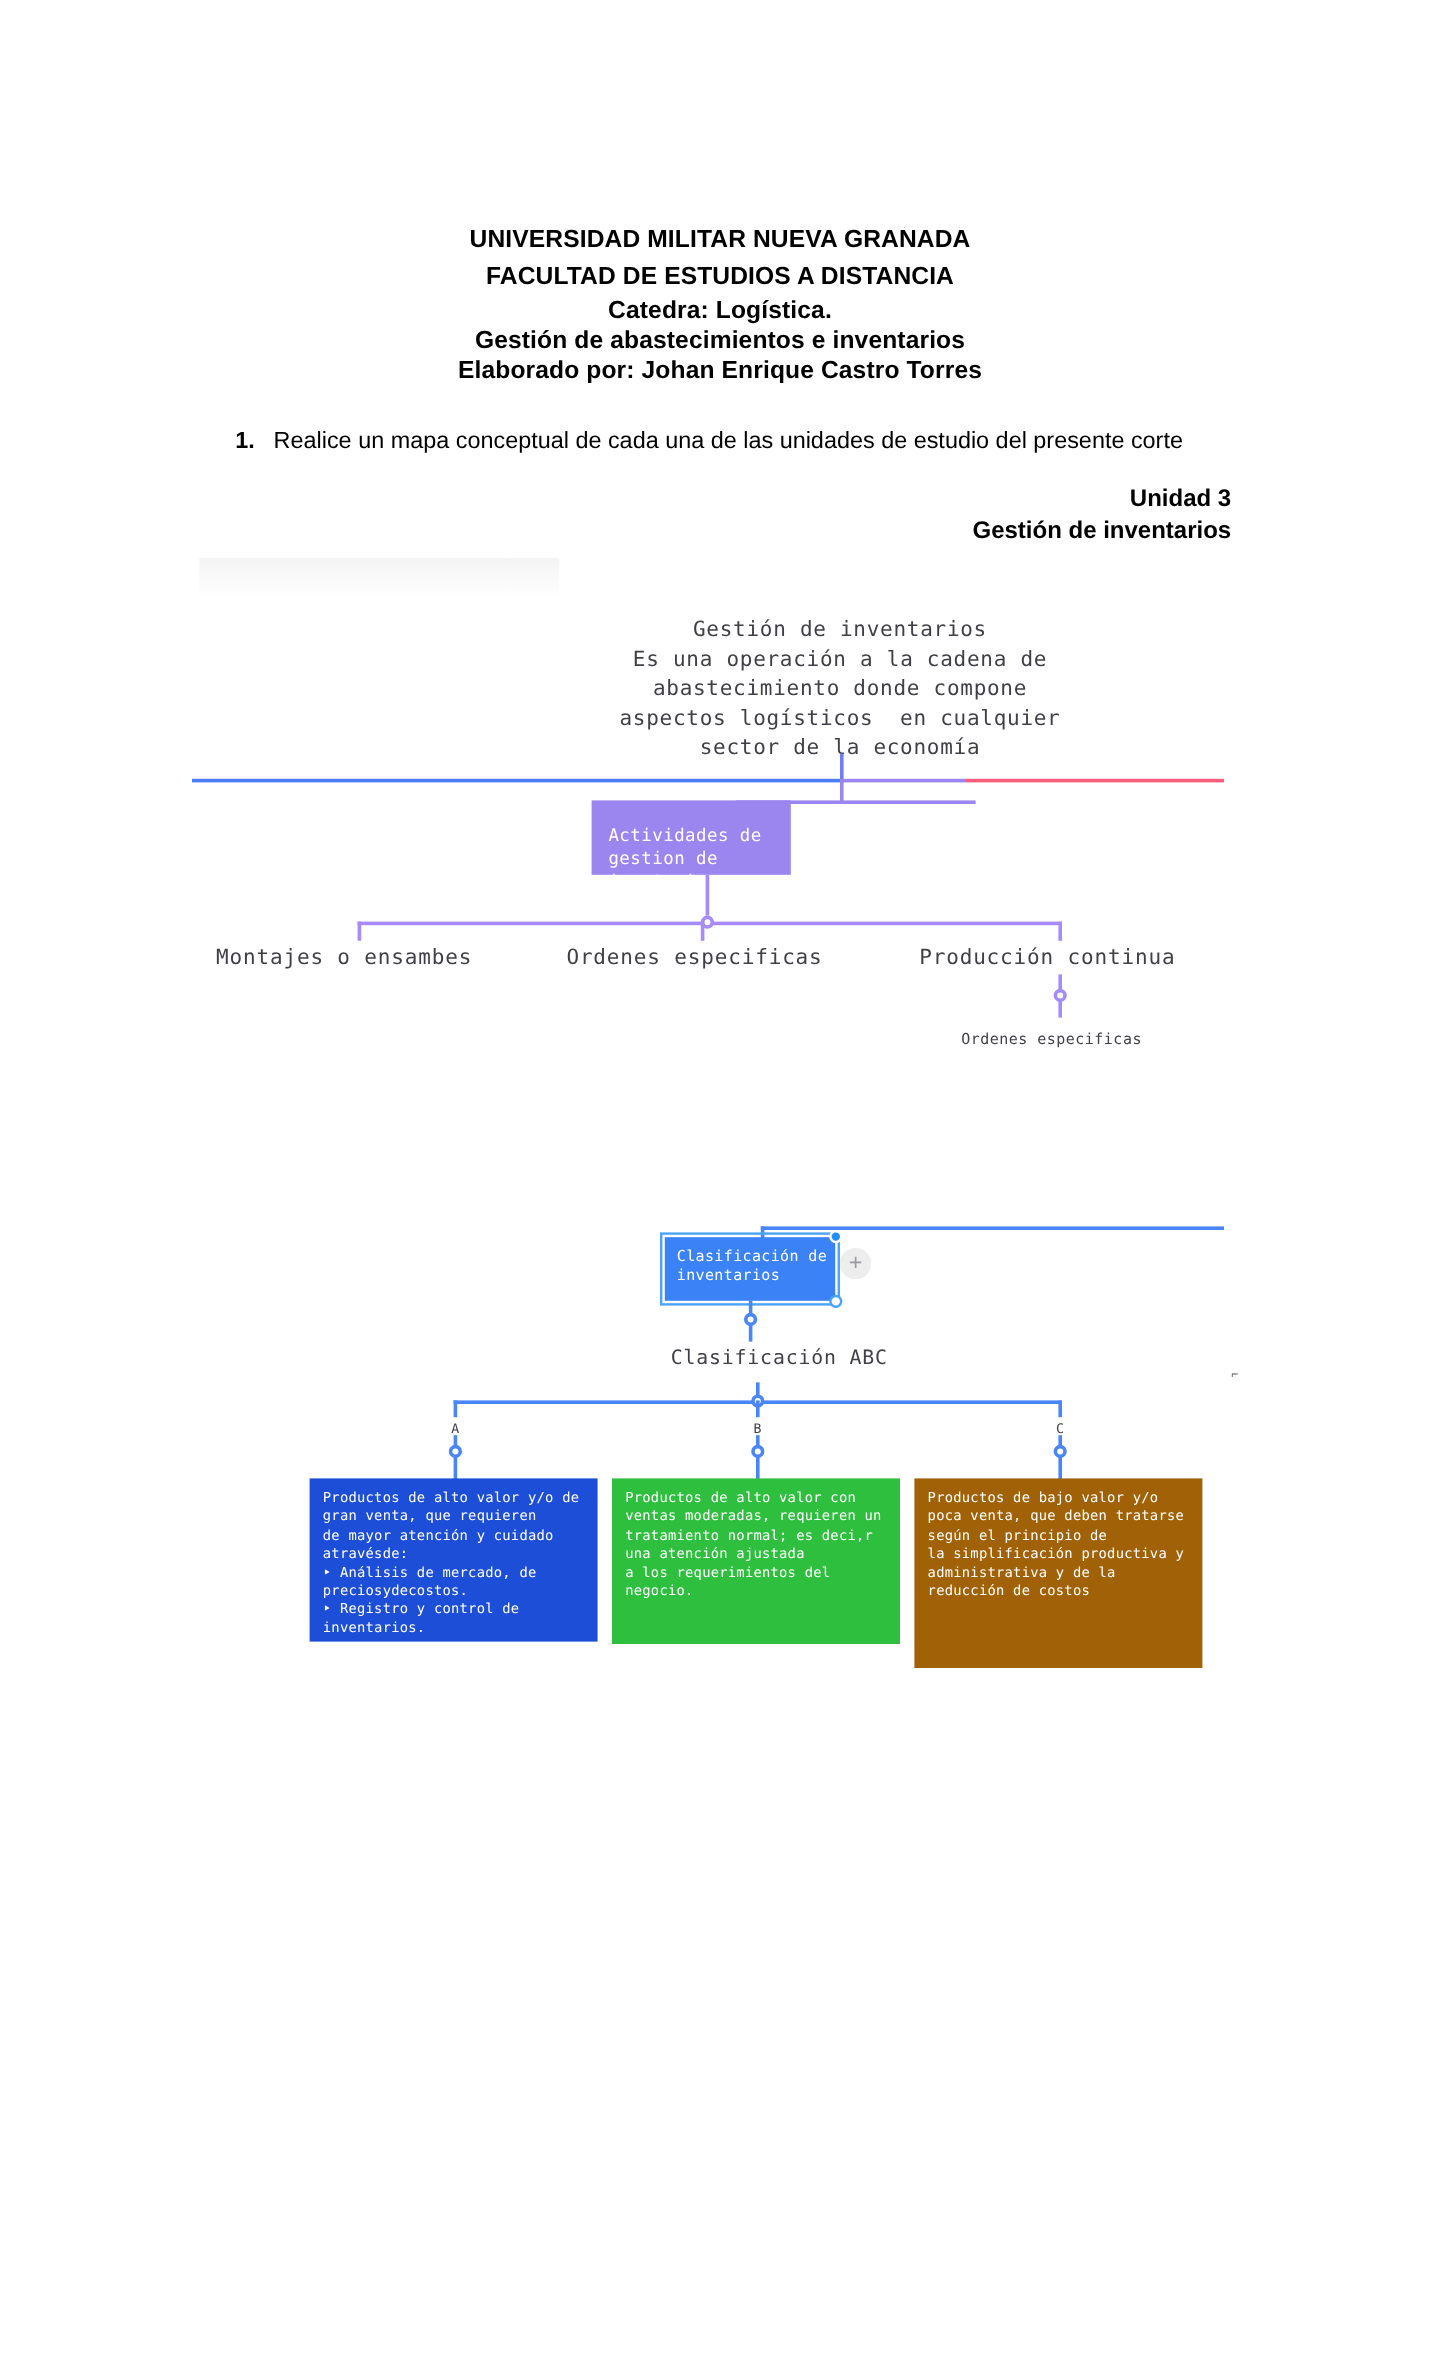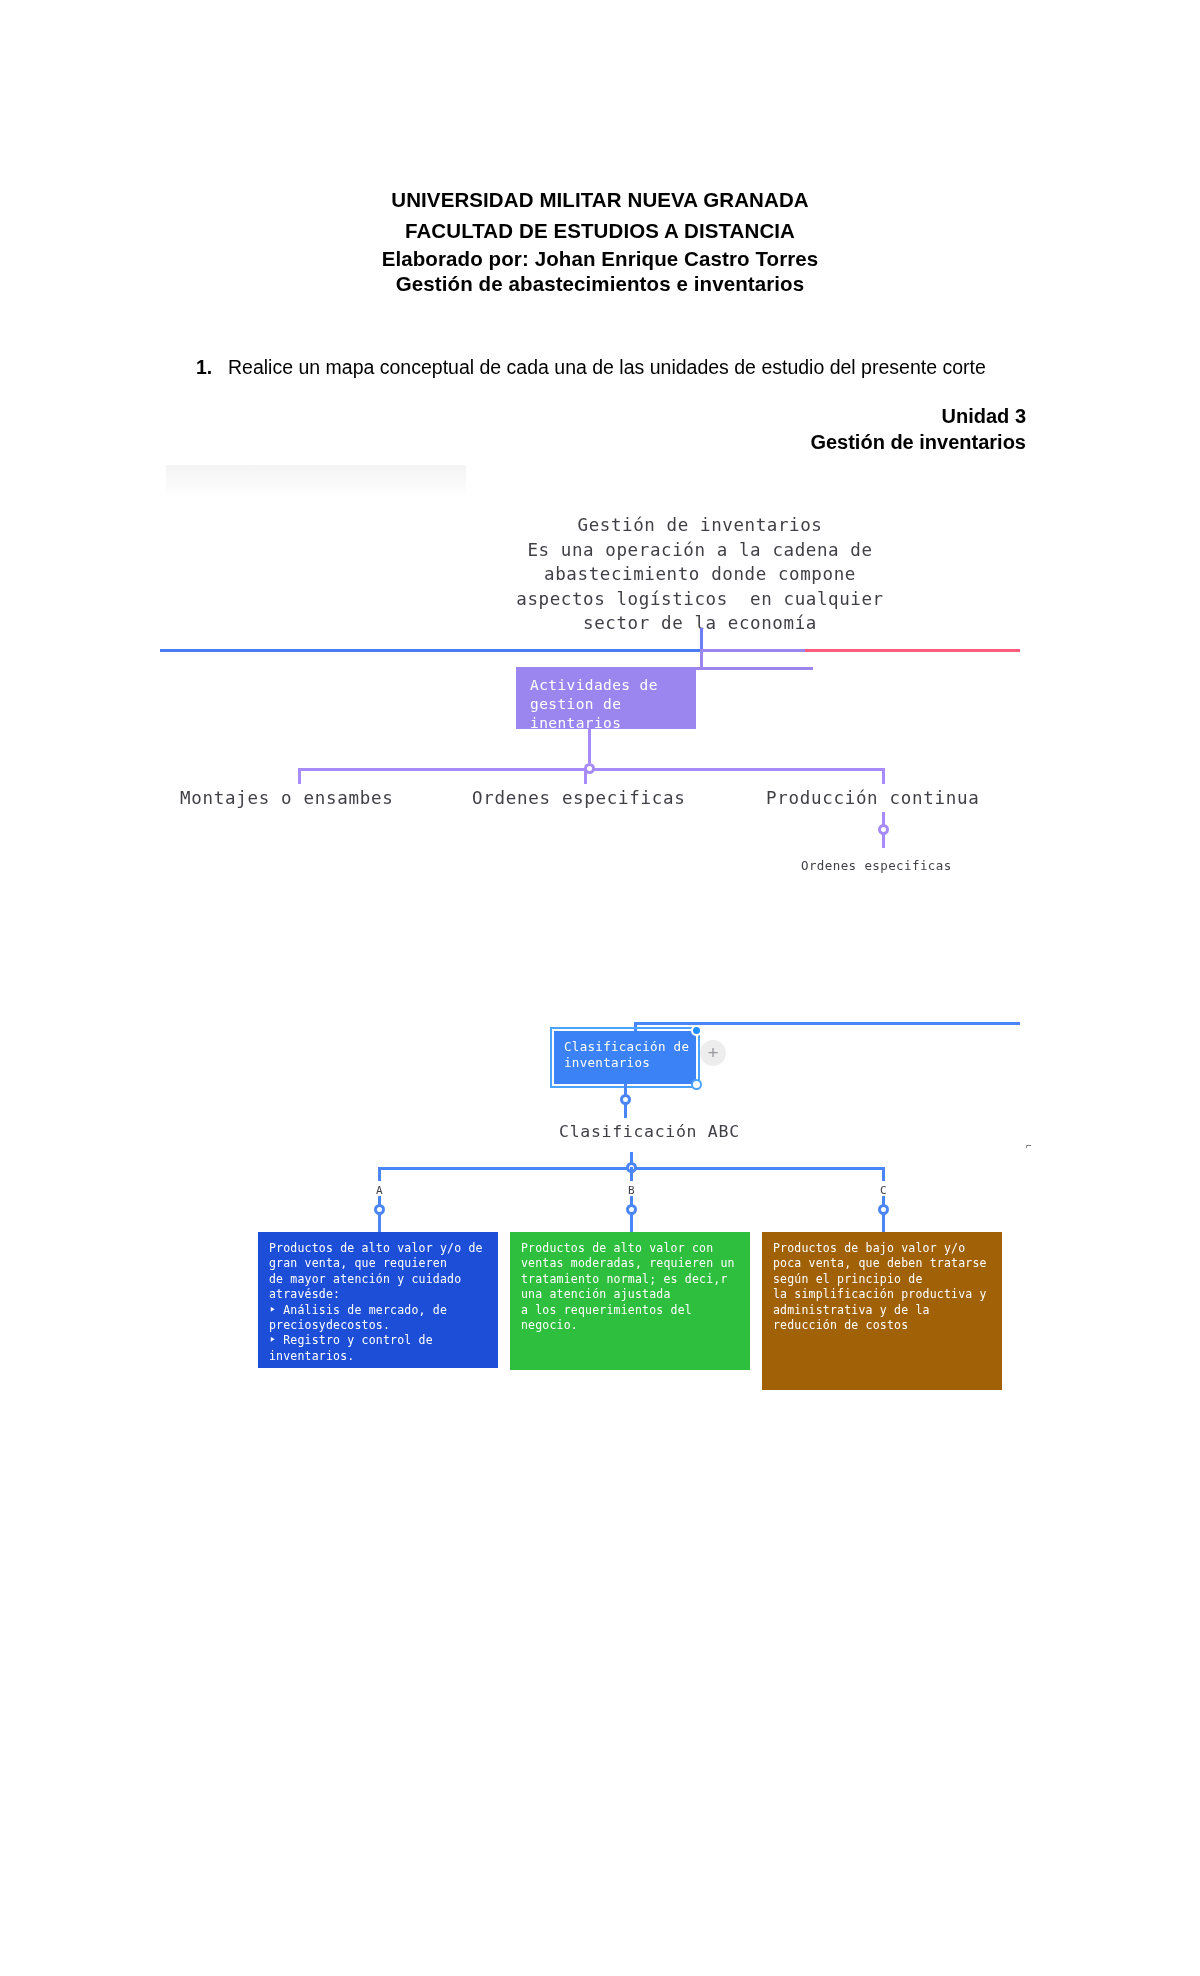--- a/index.html
+++ b/index.html
@@ -103,29 +103,29 @@
     white-space: pre;
   }
 
   
   .hline { position: absolute; height: 3px; }
   .vline { position: absolute; width: 3px; }
 
   
   .node-purple {
     position: absolute;
-    left: 516px;
+    left: 493px;
     top: 667px;
-    width: 180px;
+    width: 166px;
     height: 62px;
     background: #9b86f0;
     color: #ffffff;
     font-size: 14.5px;
     line-height: 19px;
-    padding: 9px 12px 0 14px;
+    padding: 21px 12px 0 14px;
     box-sizing: border-box;
     letter-spacing: 0.4px;
     white-space: pre;
   }
 
   .branch-label {
     position: absolute;
     font-size: 17.5px;
     color: #3f3f46;
     letter-spacing: 0.7px;
@@ -233,22 +233,23 @@
     font-size: 10px;
     color: #555;
   }
 </style>
 </head>
 <body>
 
 <div class="doc-header">
   <div class="line">UNIVERSIDAD MILITAR NUEVA GRANADA</div>
   <div class="line">FACULTAD DE ESTUDIOS A DISTANCIA</div>
+  <div class="line tight">Catedra: Logística.</div>
+  <div class="line tight">Gestión de abastecimientos e inventarios</div>
   <div class="line tight">Elaborado por: Johan Enrique Castro Torres</div>
-  <div class="line tight">Gestión de abastecimientos e inventarios</div>
 </div>
 
 <div class="task-list">
   <div class="task-item">
     <div class="task-num">1.</div>
     <div class="task-text">Realice un mapa conceptual de cada una de las unidades de estudio del presente corte</div>
   </div>
 </div>
 
 <div class="unit-title">

